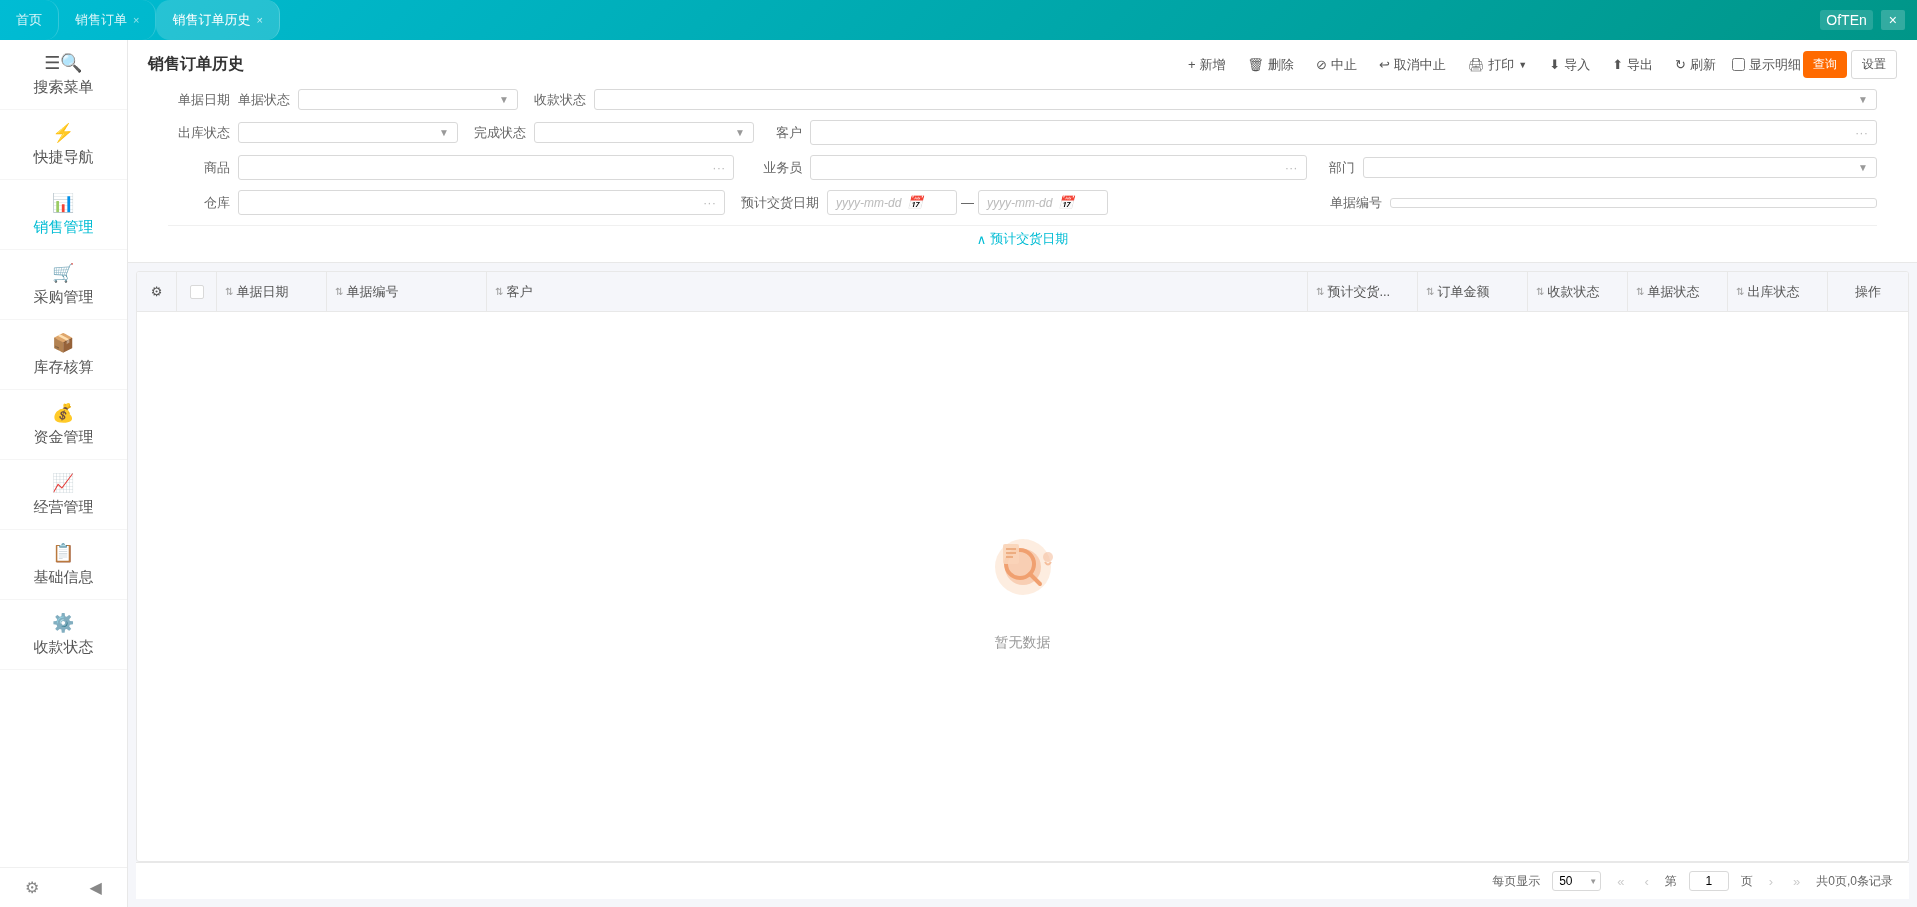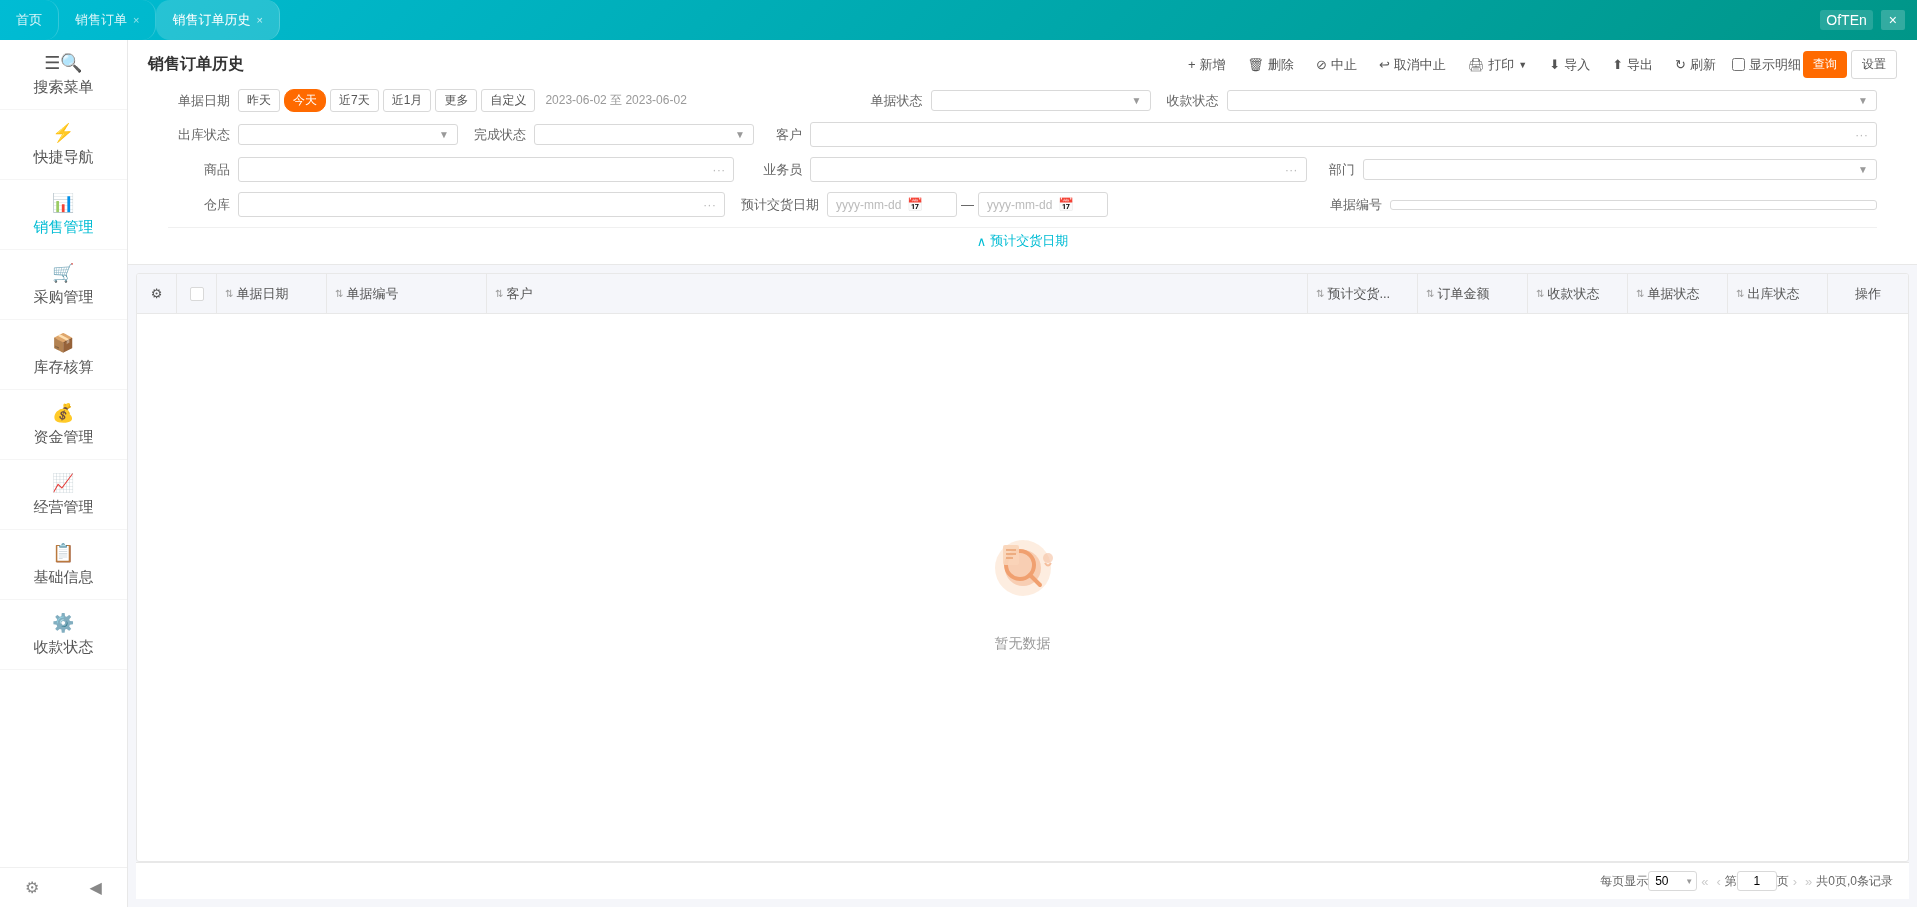--- a/index.html
+++ b/index.html
@@ -273,20 +273,21 @@
     .date-input-field {
       border: 1px solid #d9d9d9;
       border-radius: 3px;
       padding: 4px 8px;
       background: #fff;
       cursor: pointer;
       display: flex;
       align-items: center;
       gap: 6px;
       min-width: 130px;
+      font-style: italic;
     }
     .date-input-field .ph { color: #bbb; font-size: 12px; }
     .date-input-field .cal-icon { color: #d97706; font-size: 13px; }
     .date-separator { color: #555; }
 
     .collapse-row {
       display: flex;
       align-items: center;
       justify-content: center;
       padding: 4px 0;
@@ -360,21 +361,21 @@
     }
 
     
     .pagination-bar {
       display: flex;
       align-items: center;
       justify-content: flex-end;
       padding: 8px 16px;
       background: #fff;
       border-top: 1px solid #e8e8e8;
-      gap: 0;
+      gap: 12px;
       flex-shrink: 0;
       margin: 0 8px 8px 8px;
       border-top: 1px solid #e8e8e8;
     }
     .page-size-label { color: #666; font-size: 12px; }
     .page-size-select {
       border: 1px solid #d9d9d9;
       border-radius: 3px;
       padding: 2px 20px 2px 6px;
       font-size: 12px;
@@ -539,31 +540,20 @@
           </label>
           <button class="toolbar-btn primary">查询</button>
           <button class="toolbar-btn" style="border:1px solid #d9d9d9; margin-left:2px;">设置</button>
         </div>
       </div>
 
       <div class="filter-area">
 
         <div class="filter-row">
           <span class="filter-label">单据日期</span>
-          <div class="filter-control">
-            <div class="date-filter-group">
-              <button class="date-btn">昨天</button>
-              <button class="date-btn active">今天</button>
-              <button class="date-btn">近7天</button>
-              <button class="date-btn">近1月</button>
-              <button class="date-btn">更多</button>
-              <button class="date-btn">自定义</button>
-              <span class="date-range-text">2023-06-02 至 2023-06-02</span>
-            </div>
-          </div>
           <span class="filter-label" style="min-width:60px;">单据状态</span>
           <div class="select-control" style="min-width:220px;">
             <span class="select-text"></span>
             <span class="select-arrow">▼</span>
           </div>
           <span class="filter-label" style="min-width:60px; margin-left:16px;">收款状态</span>
           <div class="select-control" style="min-width:220px; flex:1;">
             <span class="select-text"></span>
             <span class="select-arrow">▼</span>
           </div>

